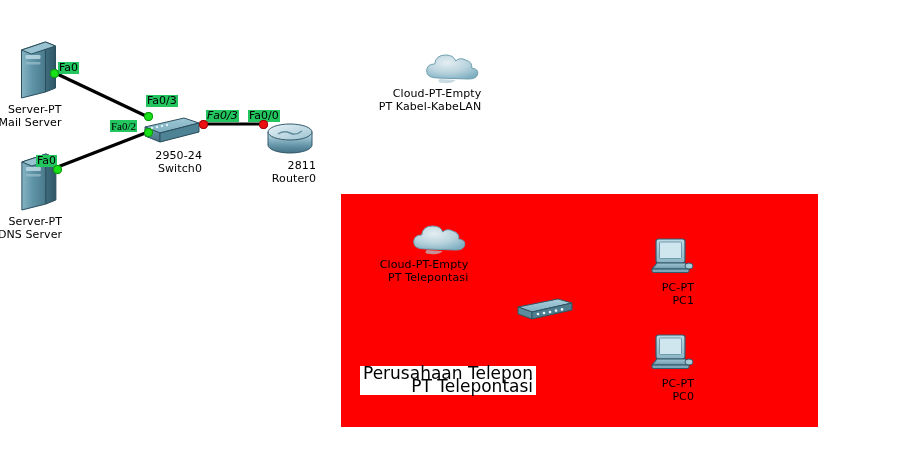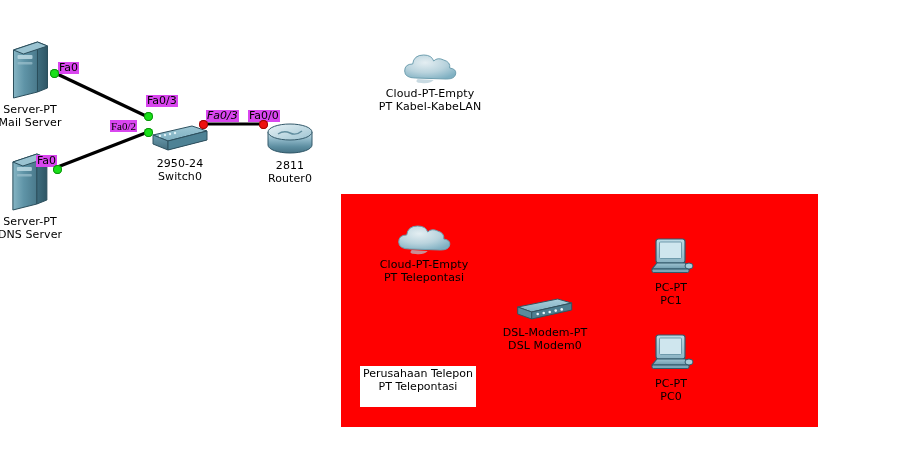--- a/index.html
+++ b/index.html
@@ -26,21 +26,21 @@
   .link-layer {
     position: absolute;
     left: 0; top: 0;
     width: 914px; height: 450px;
     pointer-events: none;
   }
 
   
   .node {
     position: absolute;
-    text-align: center;
+    text-align: right;
     white-space: nowrap;
   }
   .node .glyph {
     position: relative;
     display: block;
     margin: 0 auto;
   }
   .node .caption {
     font-size: 11px;
     line-height: 12.5px;
@@ -50,44 +50,44 @@
   }
   .node .caption .l1,
   .node .caption .l2 { display: block; }
 
   
   .portlabel {
     position: absolute;
     font-size: 11px;
     line-height: 12px;
     color: #000000;
-    background: #d946ef;
+    background: #22c55e;
     padding: 0 1px;
     white-space: nowrap;
   }
 
   
   .dot {
     position: absolute;
     width: 9px; height: 9px;
     border-radius: 50%;
   }
   .dot.up   { background: #19e019; box-shadow: inset 0 0 0 1px #0c8f0c; }
   .dot.down { background: #ee1111; box-shadow: inset 0 0 0 1px #9c0606; }
 
   
   .notebox {
     position: absolute;
     background: #ffffff;
     color: #000000;
-    font-size: 11px;
+    font-size: 17px;
     line-height: 13px;
-    padding: 1px 3px 14px 3px;
+    padding: 1px 3px 2px 3px;
     white-space: nowrap;
-    text-align: center;
+    text-align: right;
   }
   .notebox span { display: block; }
 </style>
 </head>
 <body>
 
 <div id="canvas" style="width: 914px; height: 450px; background: rgb(255, 255, 255);">
 
   <div class="zone" id="zone-telepon" style="left: 341px; top: 194px; width: 477px; height: 233px; background: rgb(255, 0, 0);"></div>
 
@@ -129,21 +129,21 @@
                 <stop offset="0" stop-color="#3f6d7e"></stop>
                 <stop offset="1" stop-color="#2e5665"></stop>
               </linearGradient>
             </defs>
             <polygon points="6,12 30,4 30,54 6,60" fill="url(#sgf)" stroke="#2b4e5c" stroke-width="1"></polygon>
             <polygon points="30,4 40,8 40,50 30,54" fill="url(#sgs)" stroke="#2b4e5c" stroke-width="1"></polygon>
             <polygon points="6,12 30,4 40,8 16,16" fill="#9ac3d1" stroke="#2b4e5c" stroke-width="1"></polygon>
             <rect x="10" y="17" width="15" height="4" rx="1" fill="#bcd9e3" opacity=".85"></rect>
             <rect x="10" y="24" width="15" height="2.5" rx="1" fill="#9cc0cd" opacity=".7"></rect>
           </svg></span><span class="caption"><span class="l1">Server-PT</span><span class="l2">DNS Server</span></span></div>
-      <div class="node" style="left: 172px; top: 124px; transform: translate(-50%, 0px); margin-left: 8px;"><span class="glyph"><svg width="60" height="30" viewBox="0 0 60 30">
+      <div class="node" style="left: 172px; top: 116px; transform: translate(-50%, 0px);"><span class="glyph"><svg width="60" height="30" viewBox="0 0 60 30">
             <defs>
               <linearGradient id="swt" x1="0" y1="0" x2="0" y2="1">
                 <stop offset="0" stop-color="#9cc6d4"></stop>
                 <stop offset="1" stop-color="#7fb0c1"></stop>
               </linearGradient>
               <linearGradient id="swf" x1="0" y1="0" x2="0" y2="1">
                 <stop offset="0" stop-color="#6b9cae"></stop>
                 <stop offset="1" stop-color="#456f80"></stop>
               </linearGradient>
             </defs>
@@ -203,21 +203,21 @@
               </linearGradient>
             </defs>
             <polygon points="2,10 42,2 56,6 16,15" fill="url(#dt)" stroke="#32535f" stroke-width="1"></polygon>
             <polygon points="2,10 16,15 16,22 2,17" fill="#5b8b9c" stroke="#32535f" stroke-width="1"></polygon>
             <polygon points="16,15 56,6 56,13 16,22" fill="#4d7e90" stroke="#32535f" stroke-width="1"></polygon>
             <circle cx="22" cy="17" r="1.3" fill="#e9f5fa"></circle>
             <circle cx="28" cy="16" r="1.3" fill="#e9f5fa"></circle>
             <circle cx="34" cy="15" r="1.3" fill="#e9f5fa"></circle>
             <circle cx="40" cy="13.6" r="1.3" fill="#e9f5fa"></circle>
             <circle cx="46" cy="12.4" r="1.3" fill="#e9f5fa"></circle>
-          </svg></span><span class="caption"><span class="l1">DSL-Modem-PT</span><span class="l2">DSL Modem0</span></span></div>
+          </svg></span></div>
       <div class="node" style="left: 671px; top: 236px; transform: translate(-50%, 0px);"><span class="glyph"><svg width="46" height="42" viewBox="0 0 46 42">
             <defs>
               <linearGradient id="pm" x1="0" y1="0" x2="0" y2="1">
                 <stop offset="0" stop-color="#bcd9e3"></stop>
                 <stop offset="1" stop-color="#8ab3c3"></stop>
               </linearGradient>
               <linearGradient id="pb" x1="0" y1="0" x2="0" y2="1">
                 <stop offset="0" stop-color="#9fc4d2"></stop>
                 <stop offset="1" stop-color="#6f9cae"></stop>
               </linearGradient>

